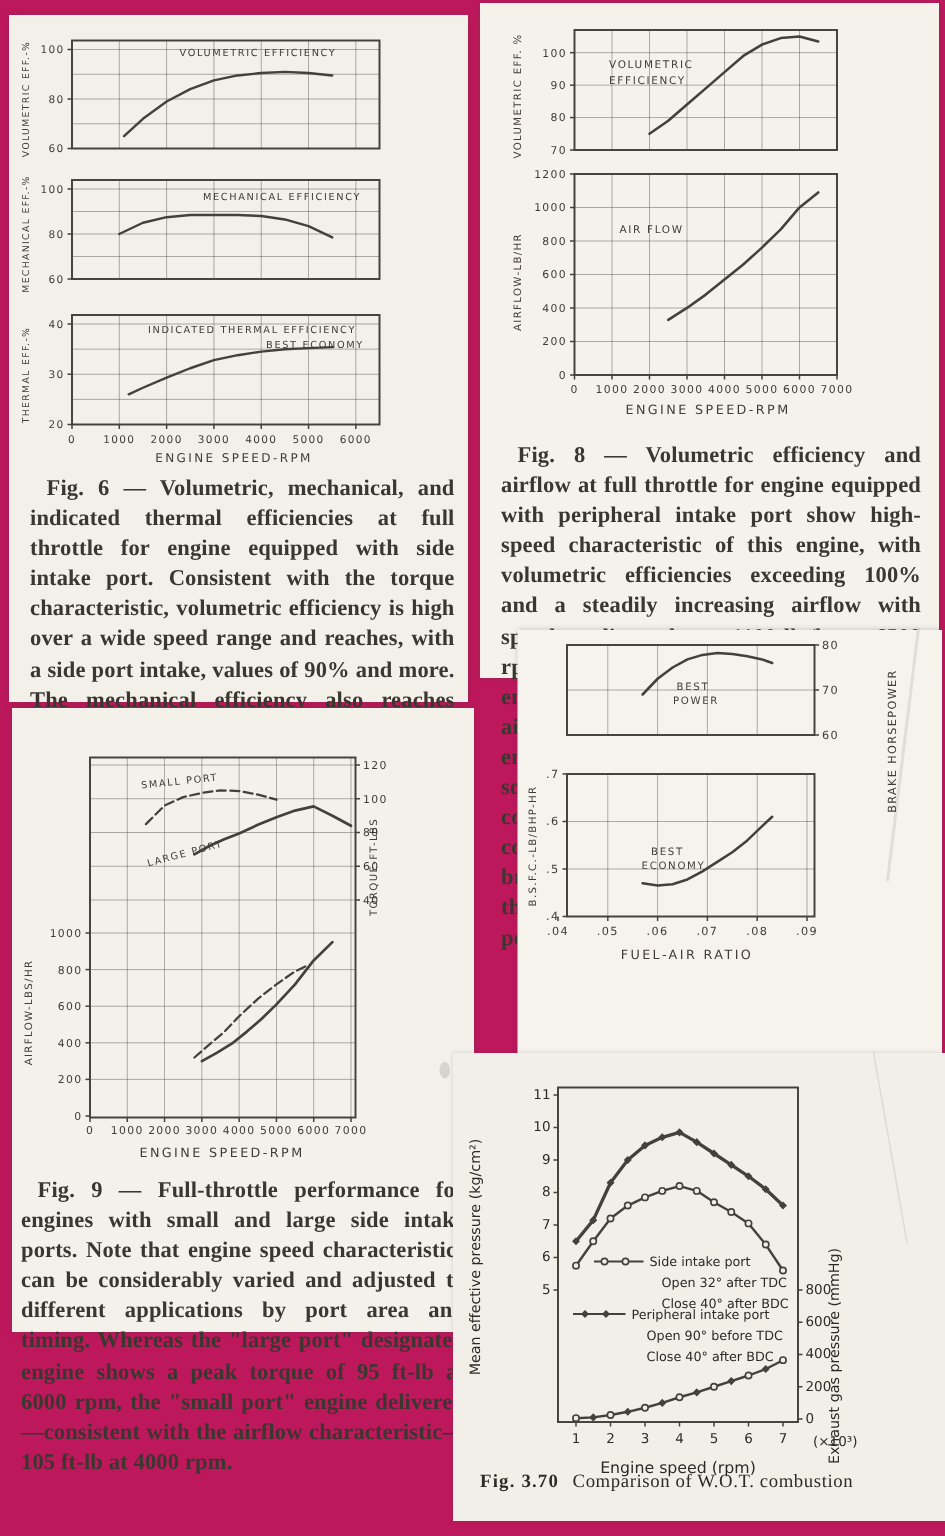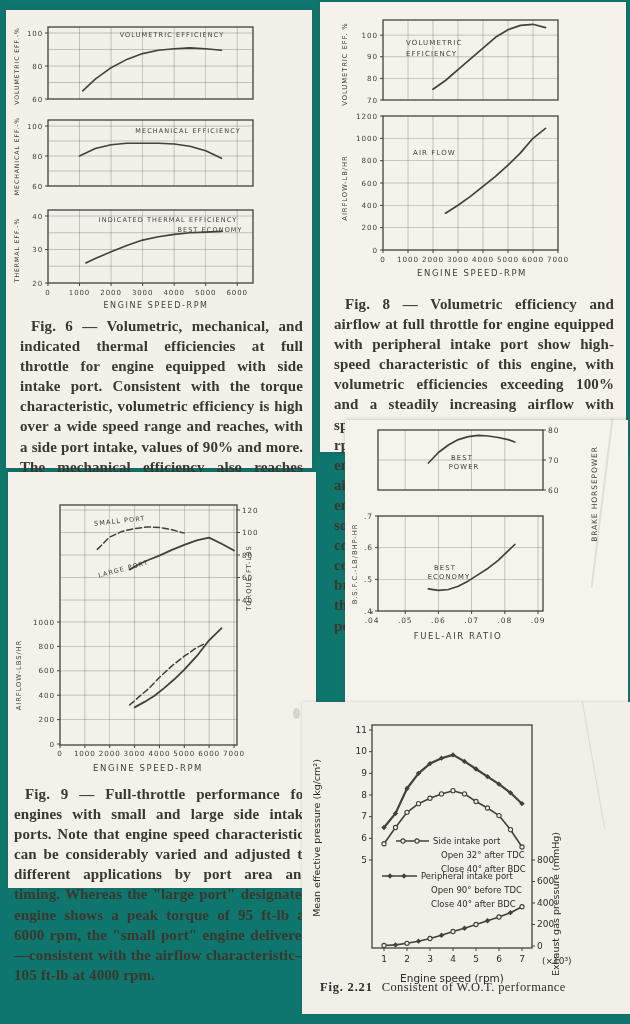--- a/index.html
+++ b/index.html
@@ -1,16 +1,16 @@
 <!DOCTYPE html>
 <html><head>
 <meta charset="utf-8">
 <style>
   html,body{margin:0;padding:0}
-  .page{position:relative;width:630px;height:1024px;background:#0f766e;overflow:hidden;
+  .page{position:relative;width:630px;height:1024px;background:#be185d;overflow:hidden;
         font-family:"Liberation Sans",sans-serif}
   .clip{position:absolute;background:#f2f0e9;box-shadow:0 0 4px rgba(70,62,50,.28)}
   #clipB{background:#f4f2eb}
   #clipC{background:#f5f3ec}
   #clipD{background:#f3f1ea}
   #clipE{background:#f1efe8;box-shadow:0 0 3px rgba(70,62,50,.18)}
   .clip svg{position:absolute;overflow:visible}
   .cap{position:absolute;margin:0;font-family:"Liberation Serif",serif;font-weight:700;
        font-size:15px;line-height:1.34;text-align:justify;text-indent:11px;
        color:#3a372f;letter-spacing:.1px}
@@ -412,19 +412,19 @@
         <text x="119" y="171" text-anchor="start" class="mk" font-size="8.5">Peripheral intake port</text>
         <text x="129" y="185" text-anchor="start" class="mk" font-size="8.5">Open 90° before TDC</text>
         <text x="129" y="199" text-anchor="start" class="mk" font-size="8.5">Close 40° after BDC</text>
         <line x1="94" y1="133" x2="127" y2="133" stroke="#44403a" stroke-width="1.4"></line>
         <circle cx="101" cy="133" r="2.1" fill="#f1efe8" stroke="#44403a" stroke-width="1.1"></circle>
         <circle cx="115" cy="133" r="2.1" fill="#f1efe8" stroke="#44403a" stroke-width="1.1"></circle>
         <line x1="80" y1="168" x2="115" y2="168" stroke="#44403a" stroke-width="1.4"></line>
         <rect x="86.1" y="166.1" width="3.8" height="3.8" fill="#44403a" transform="rotate(45 88 168)"></rect>
         <rect x="100.1" y="166.1" width="3.8" height="3.8" fill="#44403a" transform="rotate(45 102 168)"></rect>
       </svg>
-    <p class="cap426" style="left:18px;top:278px"><b>Fig. 2.21</b><span>Consistent of W.O.T. performance</span></p>
+    <p class="cap426" style="left:18px;top:278px"><b>Fig. 3.70</b><span>Comparison of W.O.T. combustion</span></p>
   </section>
 
   <div class="crease" style="left:601px;top:418px;width:2px;height:170px;transform:rotate(7deg)"></div>
   <div class="crease" style="left:593px;top:700px;width:1px;height:130px;transform:rotate(-10deg)"></div>
   <div class="smudge" style="left:293px;top:708px;width:7px;height:11px"></div>
 </div>
 
 </body></html>

